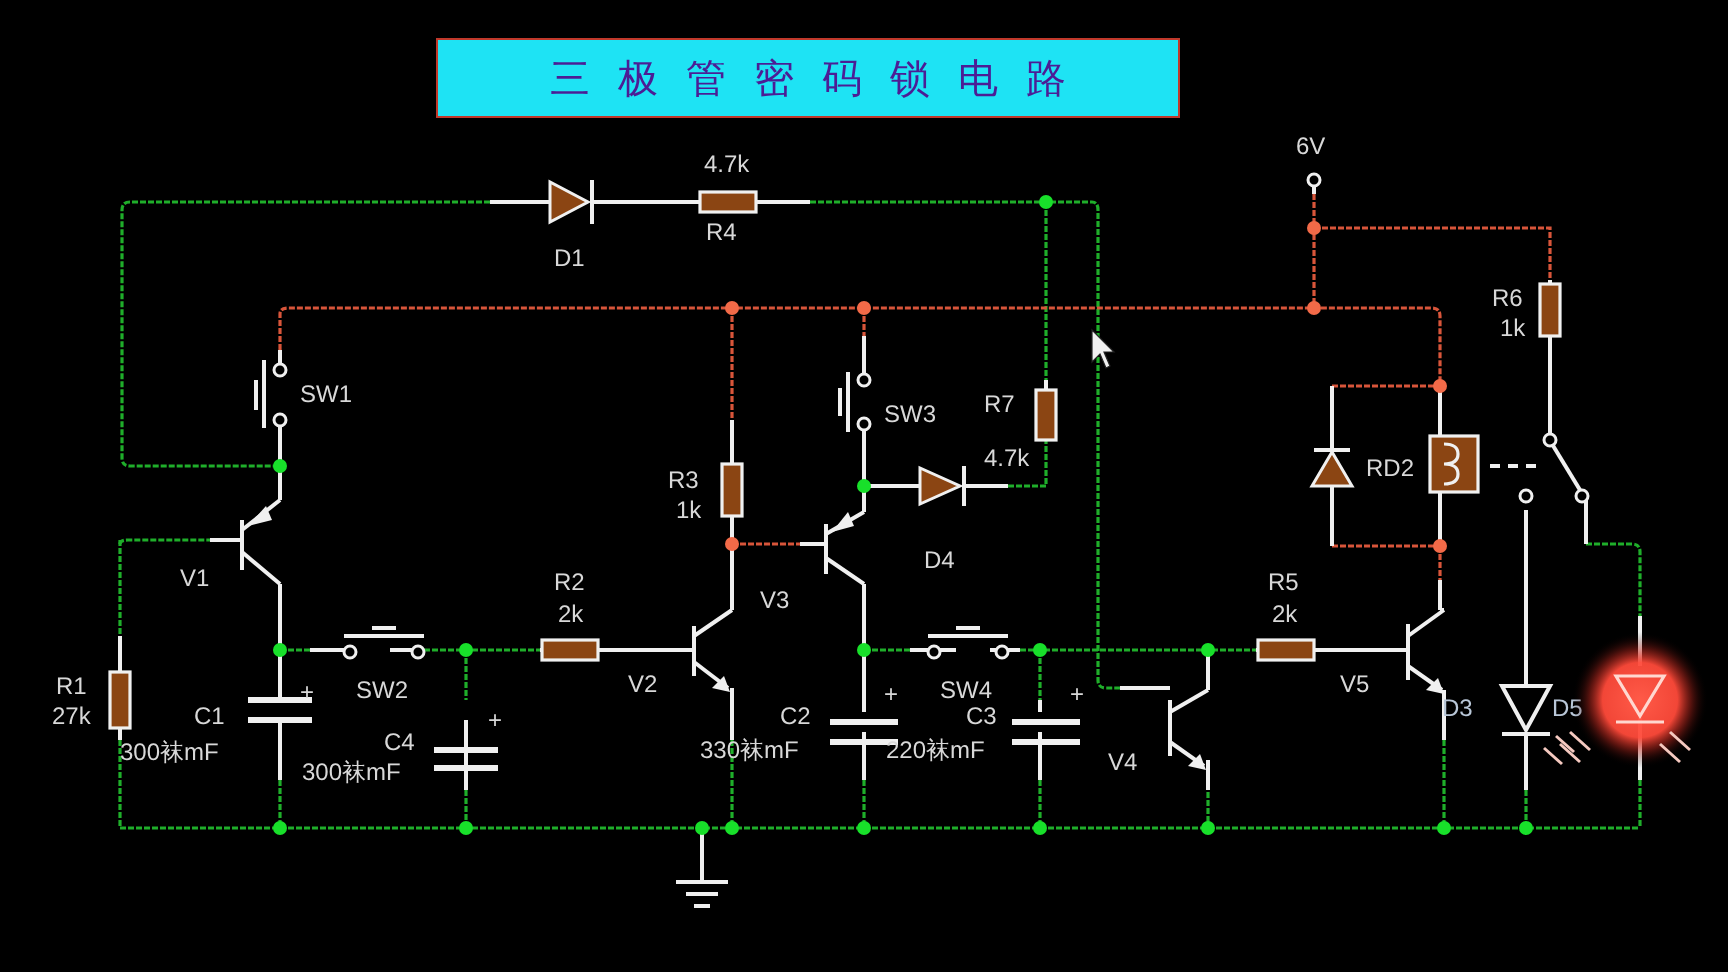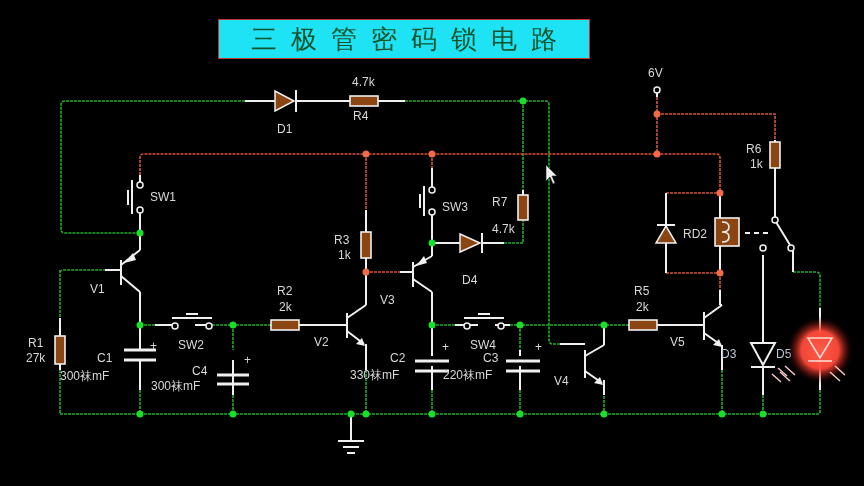--- a/index.html
+++ b/index.html
@@ -2,21 +2,21 @@
 <html><head>
 <meta charset="utf-8">
 <style>
   html, body { margin: 0; padding: 0; background: #000; }
   body { width: 864px; height: 486px; overflow: hidden; position: relative; font-family: "Liberation Sans", "DejaVu Sans", sans-serif; }
   #title-box {
     position: absolute; left: 218px; top: 19px; width: 372px; height: 40px;
     background: #1ee3f4; border: 1px solid #c0392b; box-sizing: border-box;
     display: flex; align-items: center; justify-content: center;
   }
-  #title-text { font-family: "DejaVu Sans", sans-serif; font-size: 26px; color: #14532d; letter-spacing: 14px; padding-left: 14px; white-space: nowrap; }
+  #title-text { font-family: "DejaVu Sans", sans-serif; font-size: 20px; color: #4c1d95; letter-spacing: 14px; padding-left: 14px; white-space: nowrap; }
   svg#schematic { position: absolute; left: 0; top: 0; }
   .lbl { fill: #d8d8d8; font-family: "Liberation Sans", "DejaVu Sans", sans-serif; font-size: 12px; }
   .lbl-dim { fill: #b9c7d8; }
   .wg { stroke: #1fae2a; stroke-width: 1.6; fill: none; stroke-dasharray: 3 1; }
   .wr { stroke: #d8553a; stroke-width: 1.6; fill: none; stroke-dasharray: 3 1; }
   .ww { stroke: #f0f0f0; stroke-width: 2; fill: none; }
   .res { fill: #8b4513; stroke: #f0f0f0; stroke-width: 1.6; }
   .dio { fill: #8b4513; stroke: #f0f0f0; stroke-width: 1.5; }
   .cap { stroke: #f0f0f0; stroke-width: 3; }
   .ng { fill: #18e02a; }

